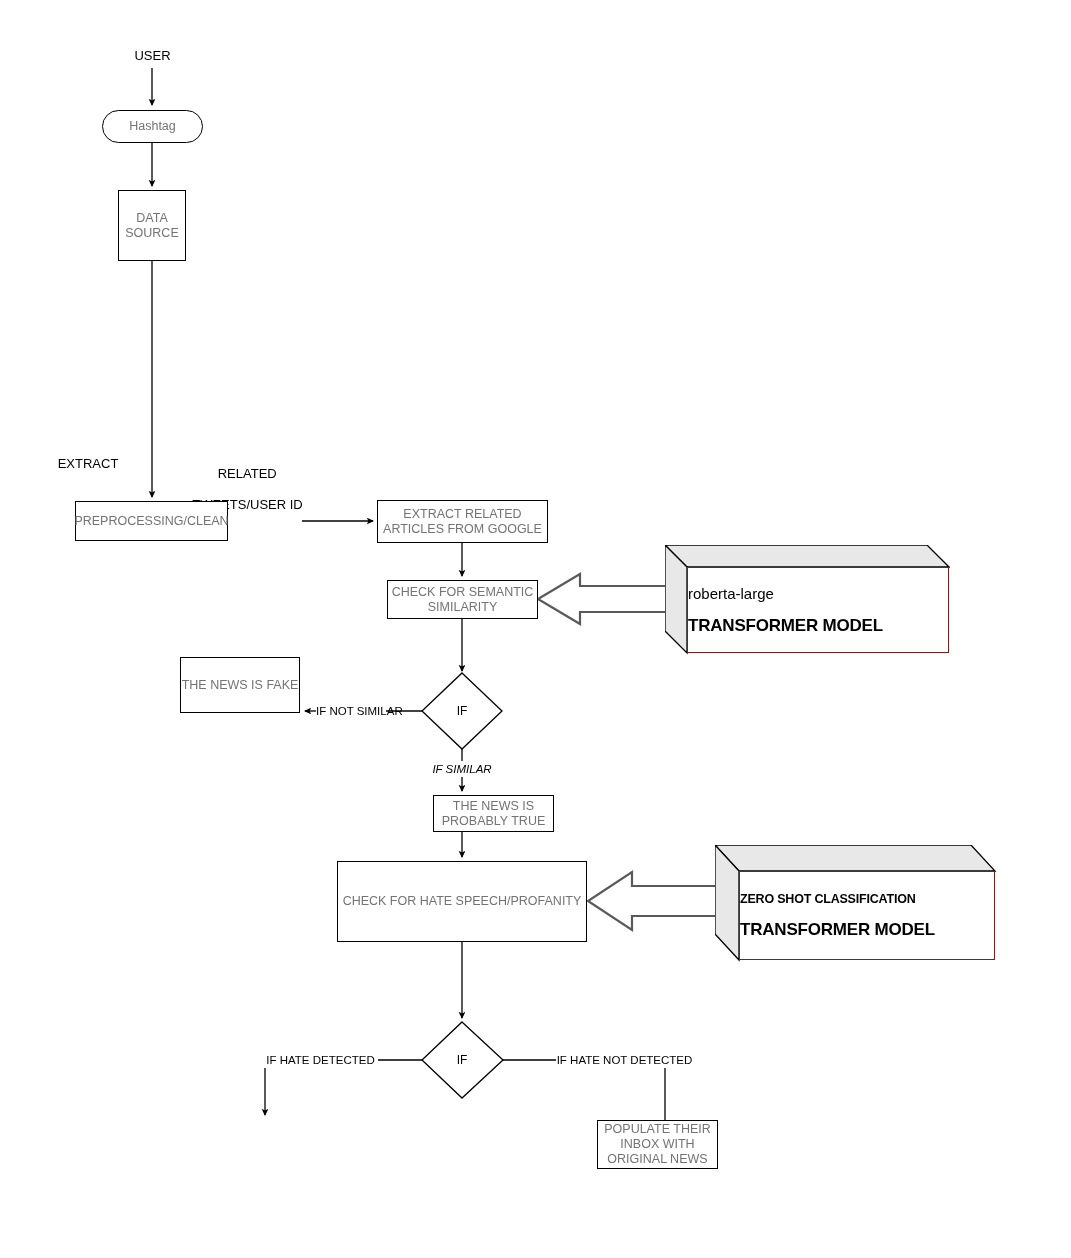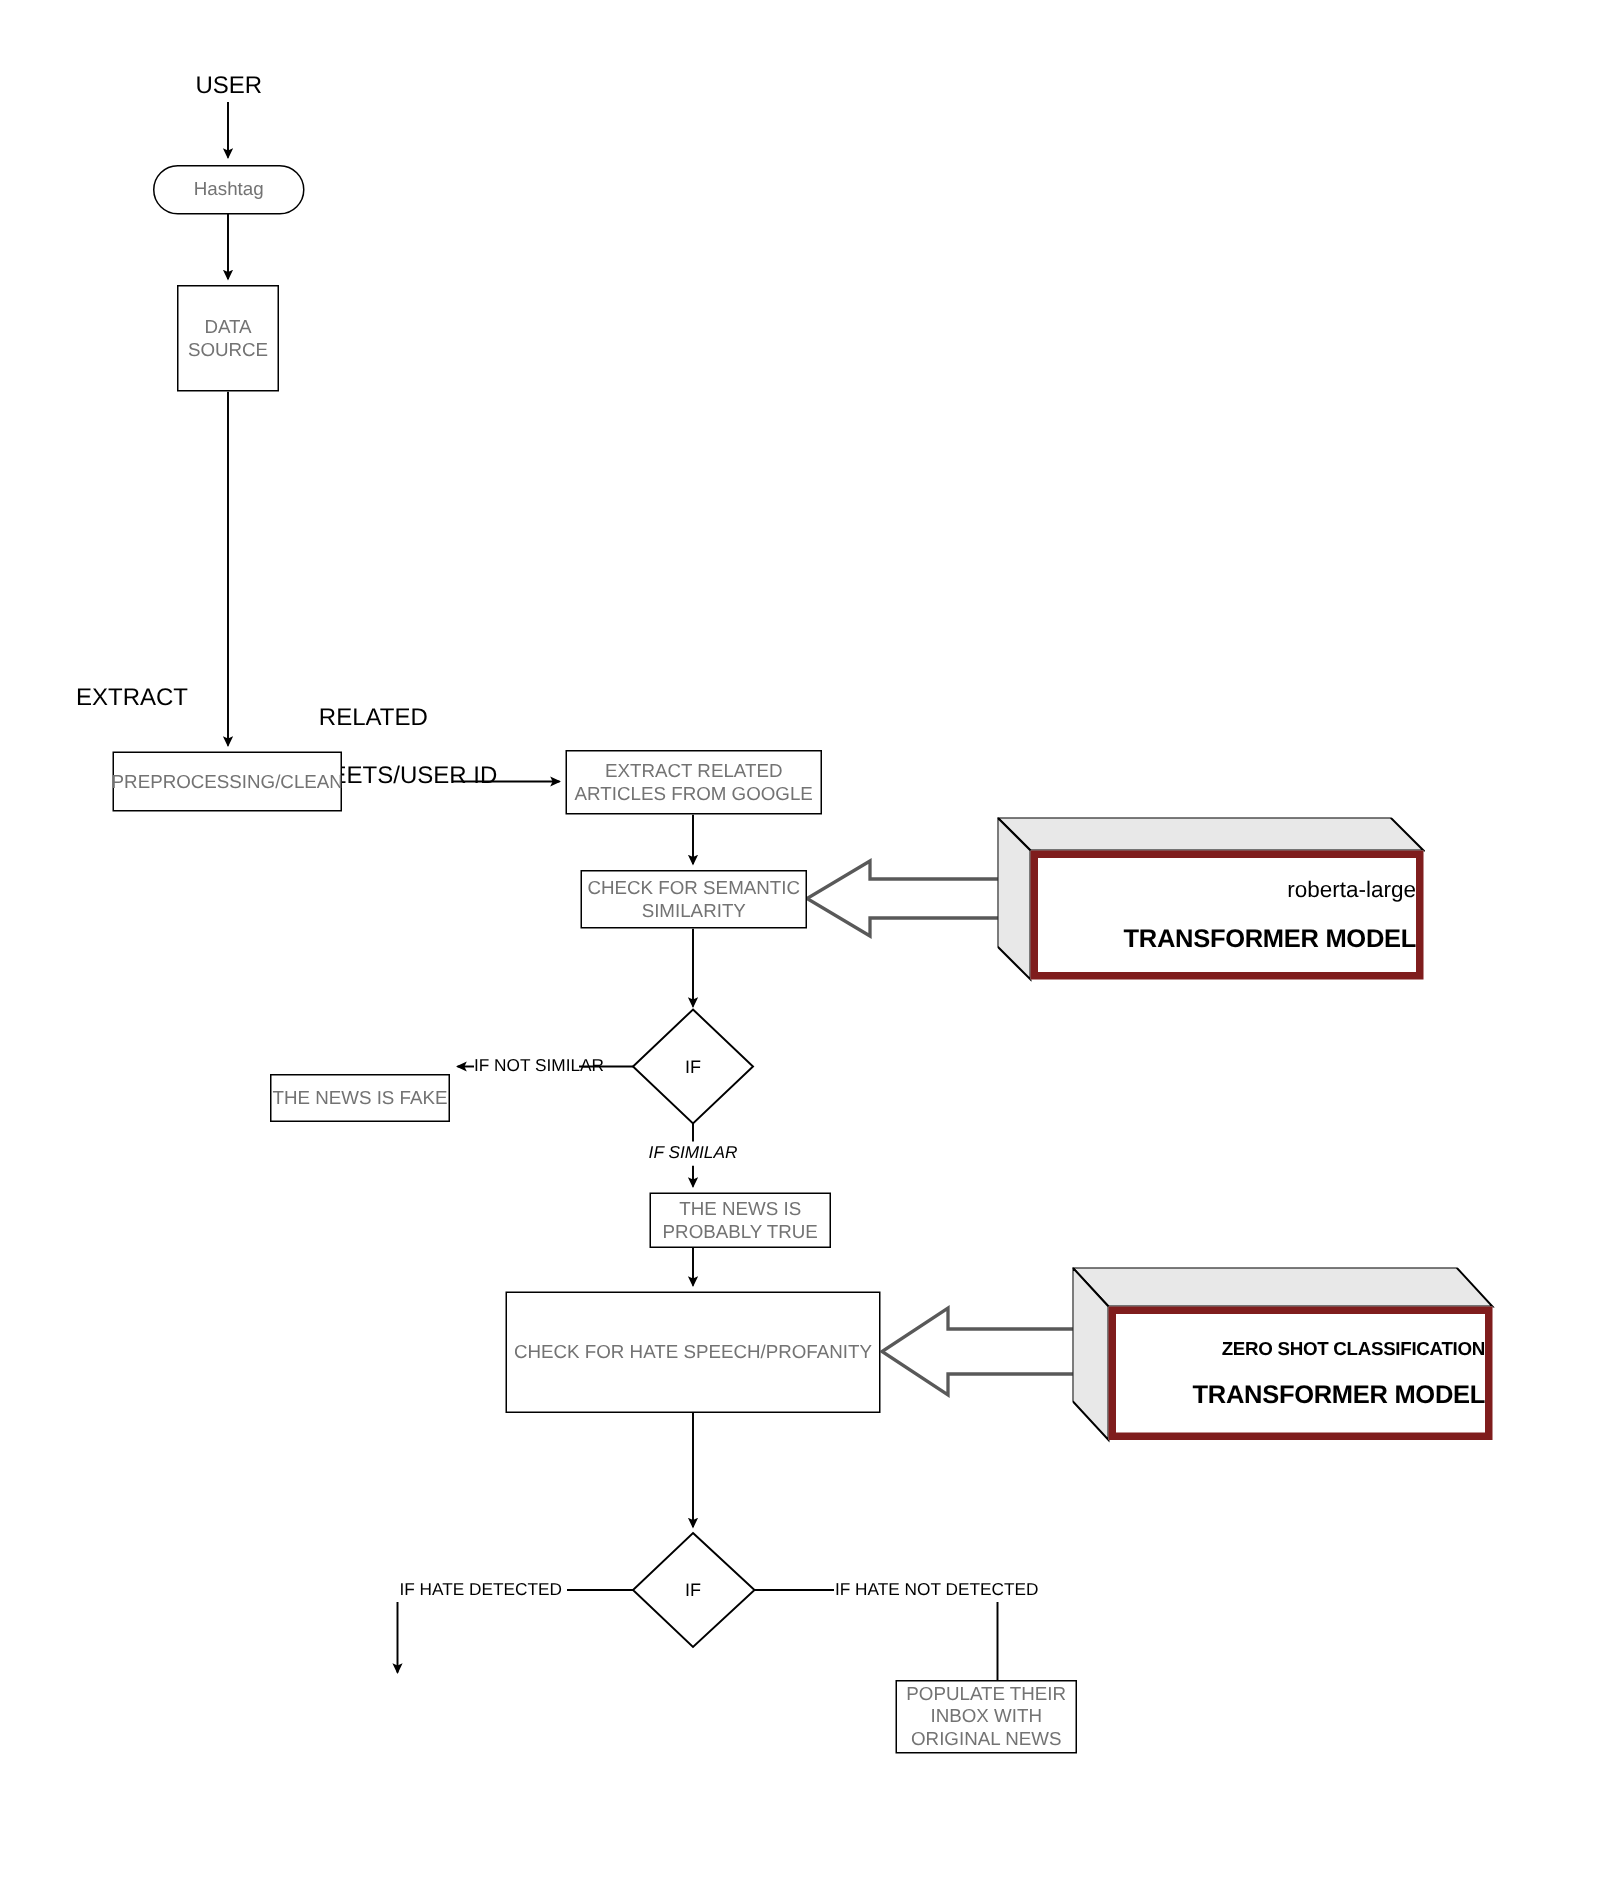--- a/index.html
+++ b/index.html
@@ -49,33 +49,33 @@
     text-align: center;
     line-height: 1.2;
     color: #000000;
     white-space: pre;
     background: #ffffff;
   }
   .lbl.edge {
     font-size: 11.5px;
   }
   .lbl.plain {
-    font-size: 16px;
+    font-size: 13px;
   }
   .cube {
     position: absolute;
   }
   .cube .face-front {
     position: absolute;
     box-sizing: border-box;
     background: #ffffff;
-    border: 5px solid #7f1d1d;
+    border: 1px solid #7f1d1d;
     display: flex;
     flex-direction: column;
-    align-items: flex-end;
+    align-items: flex-start;
     justify-content: center;
     text-align: center;
   }
   .cube .ttl-small {
     font-size: 12.5px;
     font-weight: bold;
     letter-spacing: -0.2px;
   }
   .cube .ttl-reg {
     font-size: 15px;
@@ -178,21 +178,21 @@
     <span>
       <span>CHECK FOR SEMANTIC</span><br>
       <span>SIMILARITY</span>
     </span>
   </div>
 
   <div class="diamond-label" style="left:442px; top:704px; width:40px;">IF</div>
 
   <div class="lbl edge" style="left:316px; top:705px; width:70px;">IF NOT SIMILAR</div>
 
-  <div class="node process" style="left:180px; top:716px; width:120px; height:32px;">
+  <div class="node process" style="left:180px; top:657px; width:120px; height:56px;">
     <span>THE NEWS IS FAKE</span>
   </div>
 
   <div class="lbl edge" style="left:427px; top:763px; width:70px;font-style:italic;">IF SIMILAR</div>
 
   <div class="node process" style="left:402px; top:795px; width:121px; height:37px;margin-left:31px;">
     <span>
       <span>THE NEWS IS</span><br>
       <span>PROBABLY TRUE</span>
     </span>

